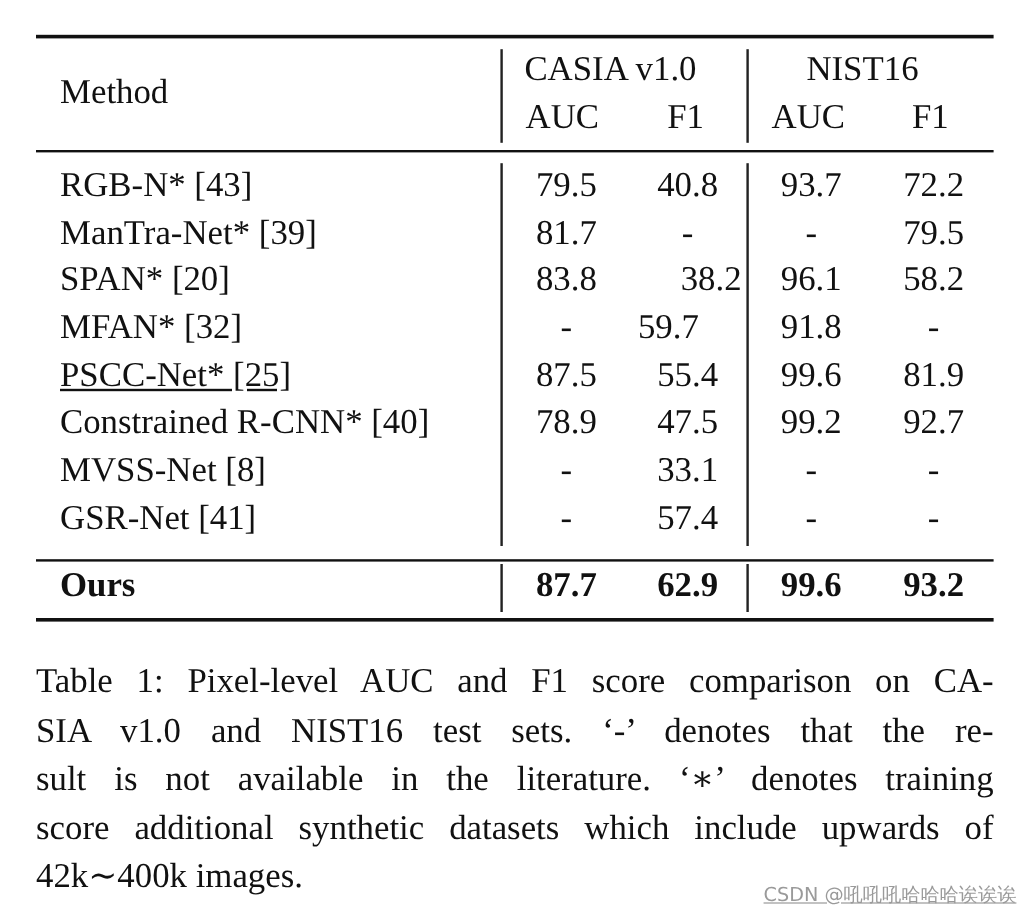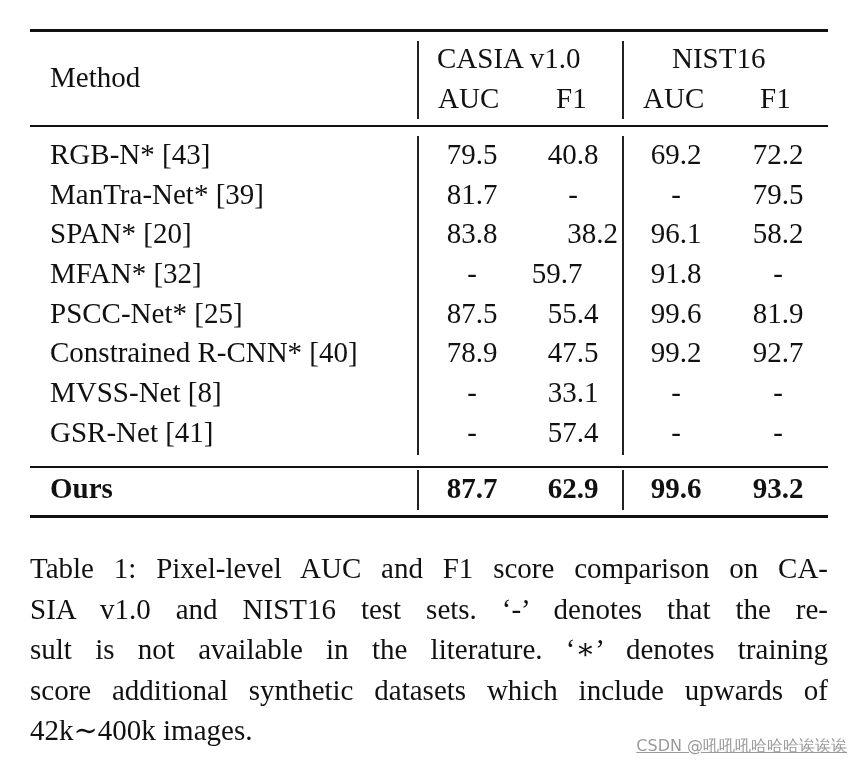--- a/index.html
+++ b/index.html
@@ -37,21 +37,21 @@
 <div class="cell" style="left:672px; top:41px;">NIST16</div>
 <div class="cell" style="left:438px; top:81px;">AUC</div>
 <div class="cell" style="left:556px; top:81px;">F1</div>
 <div class="cell" style="left:643px; top:81px;">AUC</div>
 <div class="cell" style="left:760px; top:81px;">F1</div>
 
 <div>
   <div class="cell" style="left:50px; top:137px;">RGB-N* [43]</div>
   <div class="cell num" style="left:427px; top:137px;">79.5</div>
   <div class="cell num" style="left:528px; top:137px;">40.8</div>
-  <div class="cell num" style="left:631px; top:137px;">69.2</div>
+  <div class="cell num" style="left:631px; top:137px;">93.7</div>
   <div class="cell num" style="left:733px; top:137px;">72.2</div>
 </div>
 <div>
   <div class="cell" style="left:50px; top:177px;">ManTra-Net* [39]</div>
   <div class="cell num" style="left:427px; top:177px;">81.7</div>
   <div class="cell num" style="left:528px; top:177px;">-</div>
   <div class="cell num" style="left:631px; top:177px;">-</div>
   <div class="cell num" style="left:733px; top:177px;">79.5</div>
 </div>
 <div>
@@ -62,21 +62,21 @@
   <div class="cell num" style="left:733px; top:216px;">58.2</div>
 </div>
 <div>
   <div class="cell" style="left:50px; top:256px;">MFAN* [32]</div>
   <div class="cell num" style="left:427px; top:256px;">-</div>
   <div class="cell num" style="left:512px; top:256px;">59.7</div>
   <div class="cell num" style="left:631px; top:256px;">91.8</div>
   <div class="cell num" style="left:733px; top:256px;">-</div>
 </div>
 <div>
-  <div class="cell" style="left:50px; top:296px;">PSCC-Net* [25]</div>
+  <div class="cell" style="left:50px; top:296px;text-decoration:underline;">PSCC-Net* [25]</div>
   <div class="cell num" style="left:427px; top:296px;">87.5</div>
   <div class="cell num" style="left:528px; top:296px;">55.4</div>
   <div class="cell num" style="left:631px; top:296px;">99.6</div>
   <div class="cell num" style="left:733px; top:296px;">81.9</div>
 </div>
 <div>
   <div class="cell" style="left:50px; top:335px;">Constrained R-CNN* [40]</div>
   <div class="cell num" style="left:427px; top:335px;">78.9</div>
   <div class="cell num" style="left:528px; top:335px;">47.5</div>
   <div class="cell num" style="left:631px; top:335px;">99.2</div>

